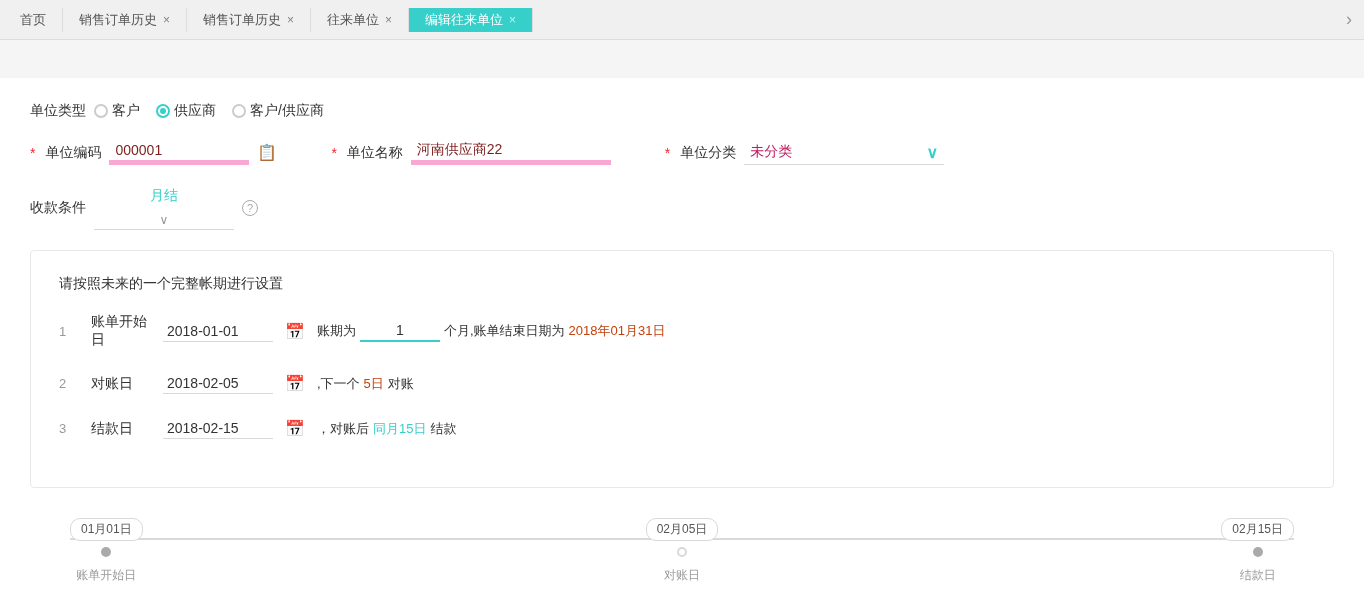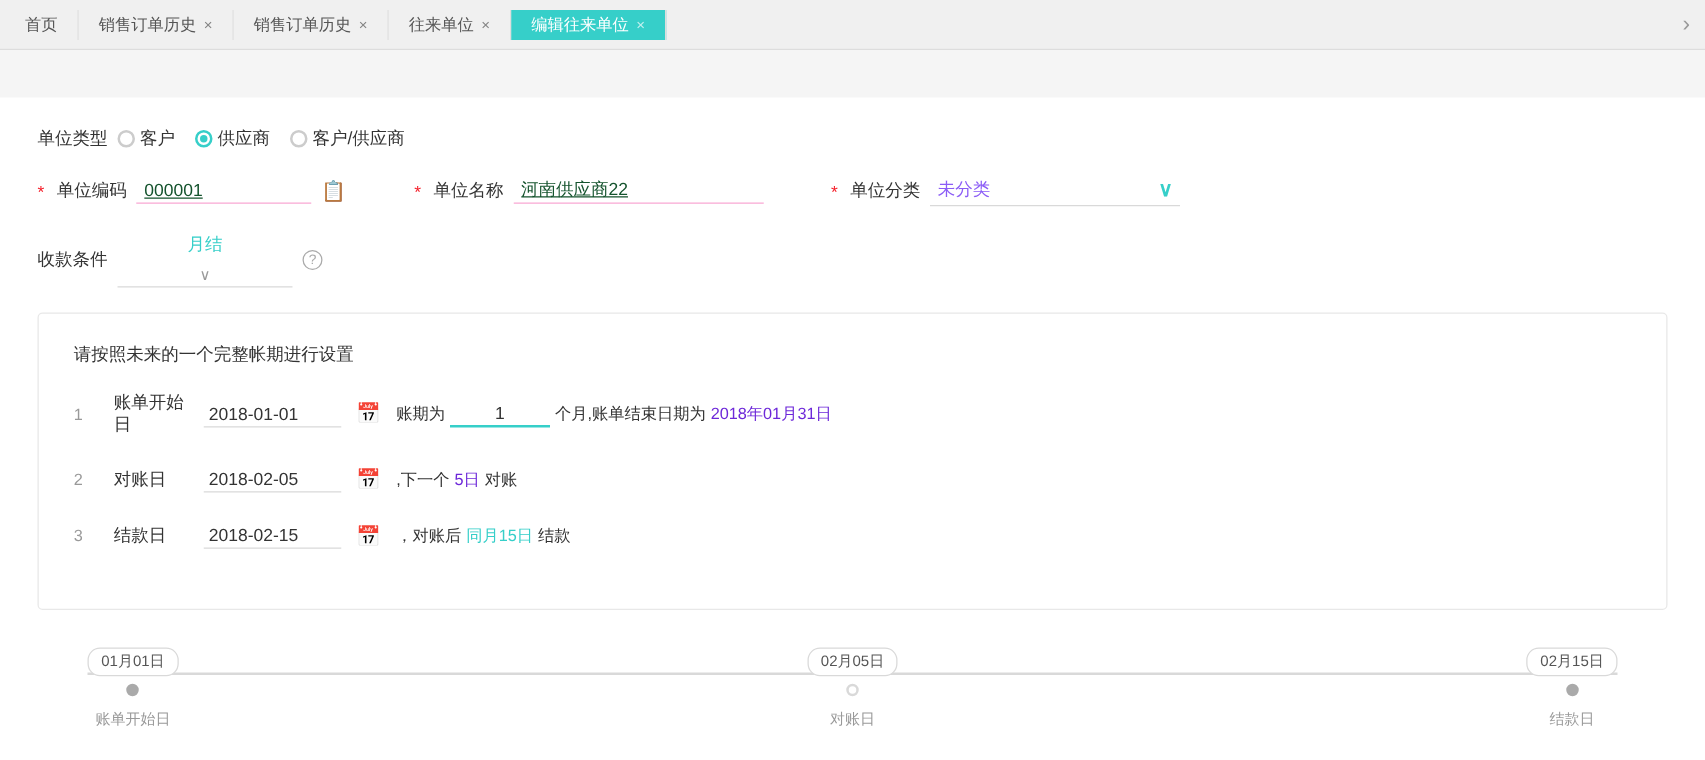--- a/index.html
+++ b/index.html
@@ -114,28 +114,27 @@
       border-radius: 50%;
       background: #36cfc9;
       top: 50%;
       left: 50%;
       transform: translate(-50%, -50%);
     }
 
     
     .text-input {
       border: none;
-      border-bottom: 1px solid #f9a8d4;
+      border-bottom: 5px solid #f9a8d4;
       outline: none;
       padding: 2px 6px;
       font-size: 14px;
-      color: #14532d;
+      color: #7f1d1d;
       background: transparent;
       width: 160px;
-      text-decoration: underline;
     }
 
     
     .select-field {
       display: flex;
       align-items: center;
       border-bottom: 1px solid #d9d9d9;
       padding: 2px 6px;
       gap: 8px;
       min-width: 120px;
@@ -174,21 +173,21 @@
     
     .classify-select {
       display: flex;
       align-items: center;
       border-bottom: 1px solid #d9d9d9;
       padding: 2px 6px;
       gap: 8px;
       min-width: 200px;
       cursor: pointer;
     }
-    .classify-select .select-value { flex: 1; color: #8b5cf6; }
+    .classify-select .select-value { flex: 1; color: #be185d; }
     .classify-select .dropdown-arrow { color: #36cfc9; font-size: 16px; font-weight: bold; }
 
     
     .section-box {
       border: 1px solid #e8e8e8;
       border-radius: 4px;
       padding: 24px 28px;
       margin-bottom: 20px;
     }
 
@@ -224,21 +223,21 @@
       background: transparent;
       width: 110px;
     }
     .period-desc {
       color: #333;
       font-size: 13px;
       display: flex;
       align-items: center;
       gap: 4px;
     }
-    .highlight-orange { color: #6d28d9; }
+    .highlight-orange { color: #c2410c; }
     .highlight-teal { color: #36cfc9; }
 
     .period-months-input {
       border: none;
       border-bottom: 2px solid #36cfc9;
       outline: none;
       padding: 2px 4px;
       font-size: 14px;
       color: #333;
       background: transparent;

